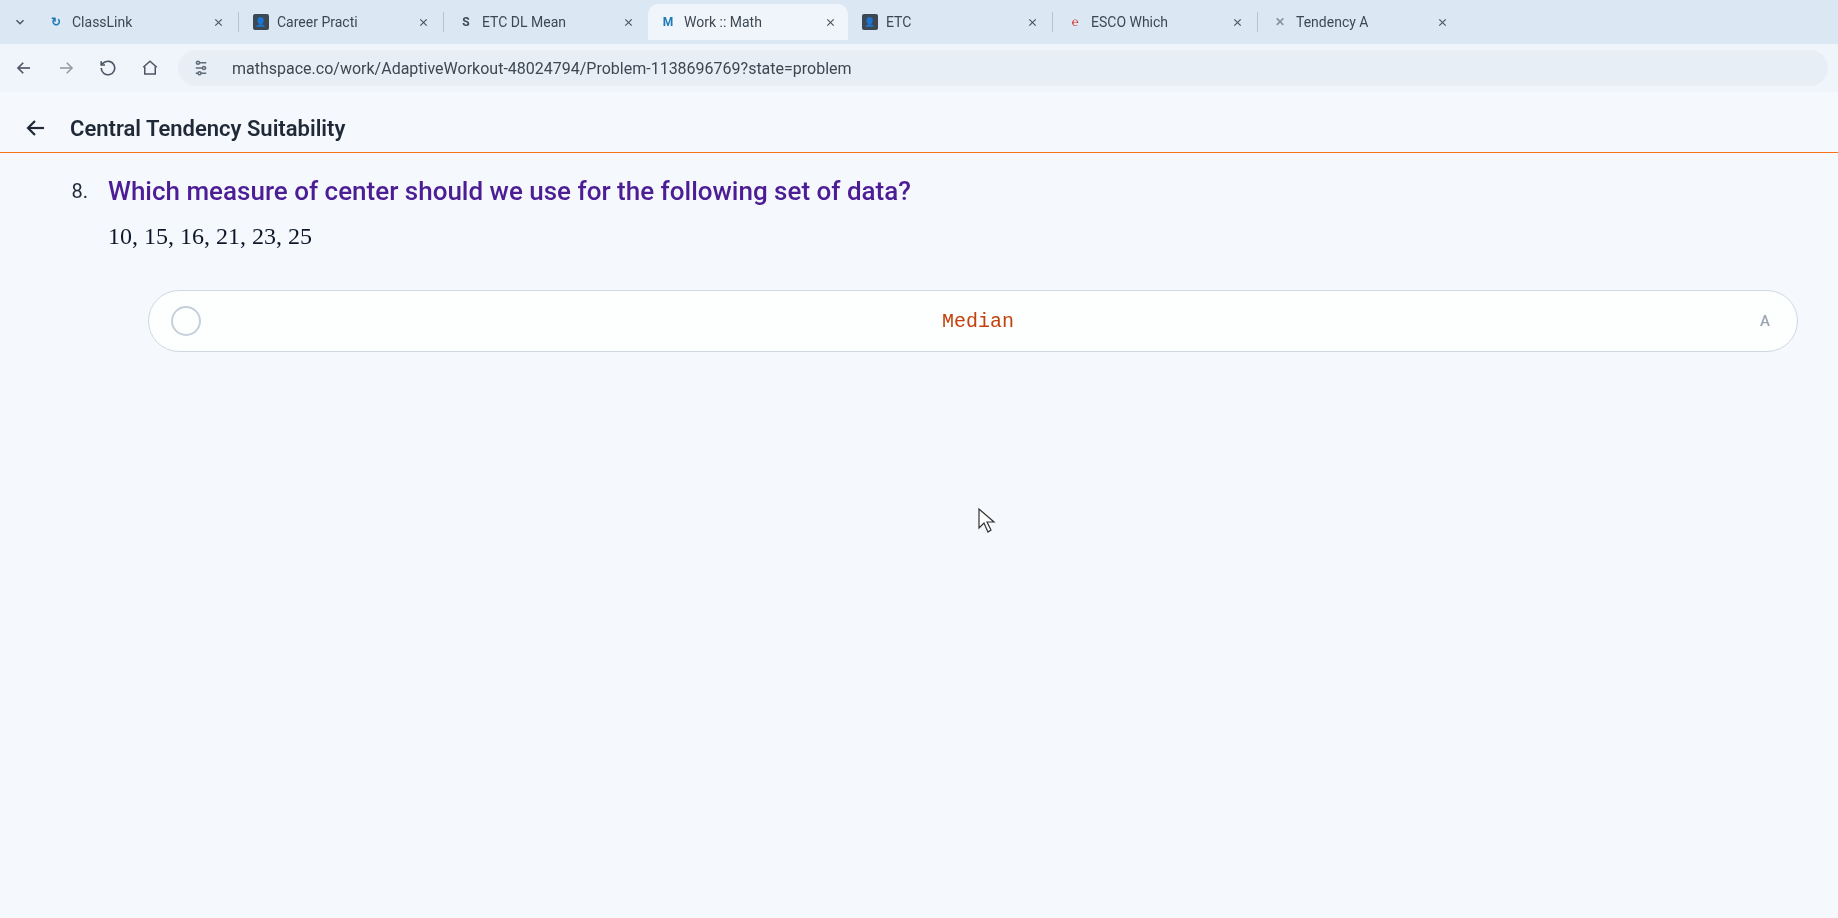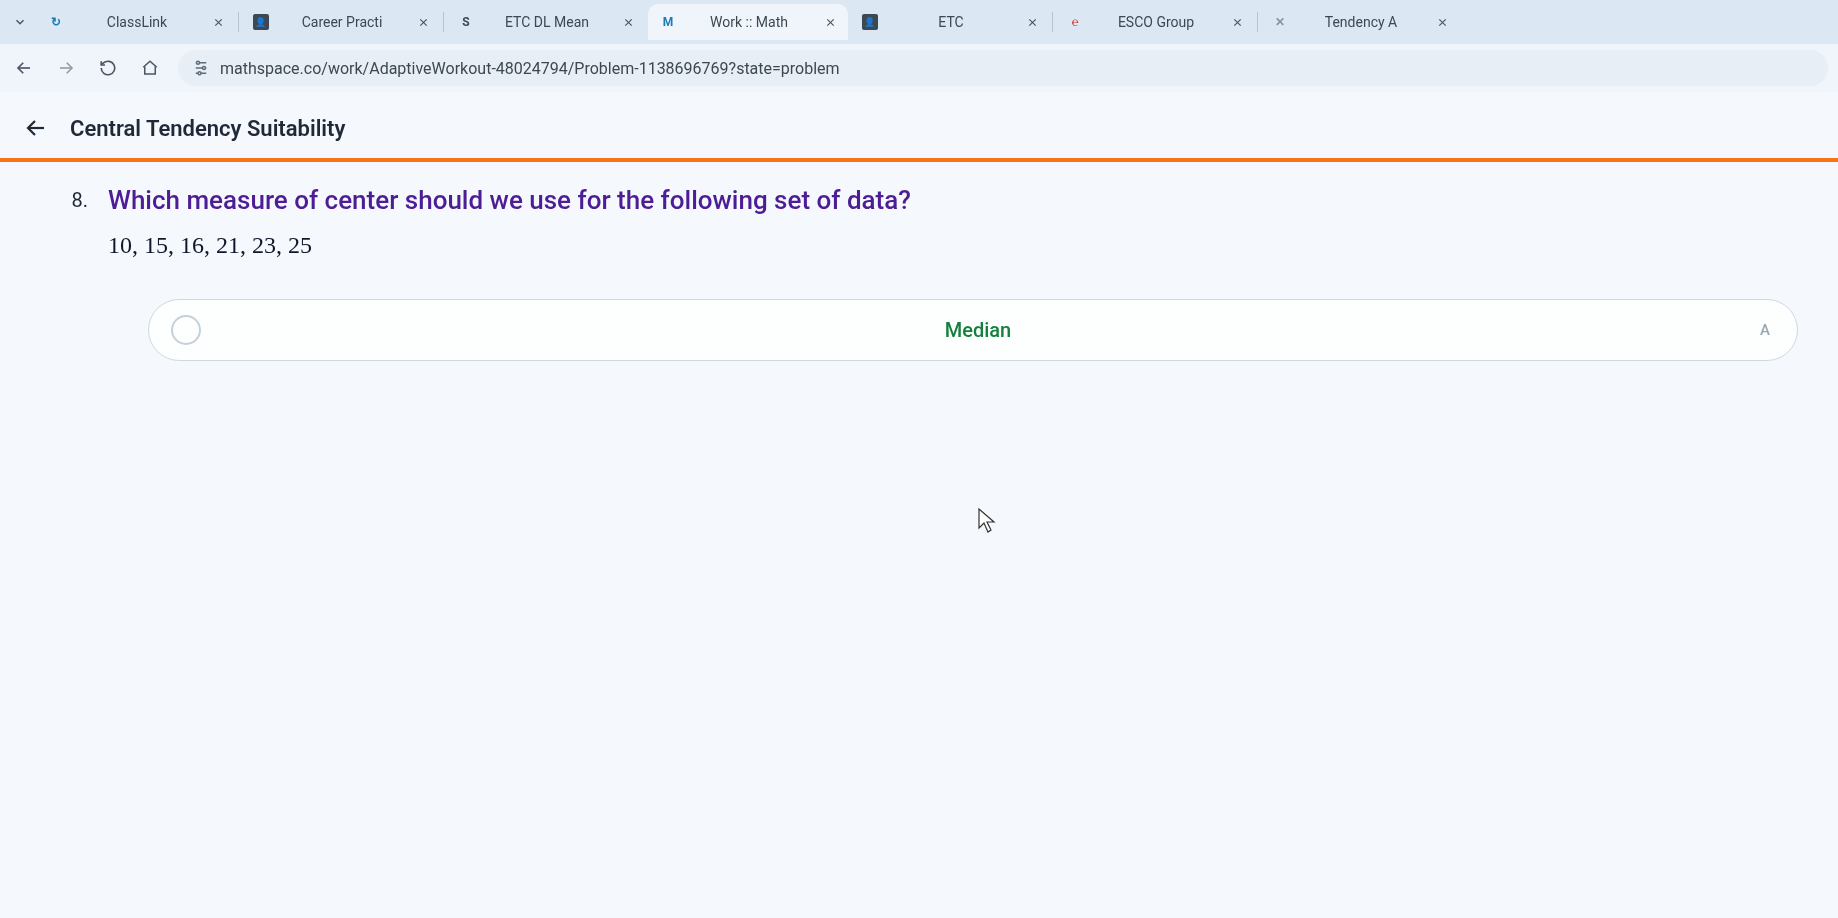--- a/index.html
+++ b/index.html
@@ -38,21 +38,21 @@
   .tab.active {
     background: #f0f5fb;
   }
   .tab .favicon {
     width: 16px; height: 16px;
     display:flex;align-items:center;justify-content:center;
     flex-shrink:0;
     font-size:12px;
     font-weight:bold;
   }
-  .tab .title { white-space: nowrap; overflow:hidden; text-overflow: ellipsis; flex:1;text-align:center; }
+  .tab .title { white-space: nowrap; overflow:hidden; text-overflow: ellipsis; flex:1; }
   .tab .close { width:16px; height:16px; color:#4b5563; display:flex;align-items:center;justify-content:center; flex-shrink:0;}
   .tab-sep { width:1px; height:20px; background:#b8c3cf; }
 
   
   .toolbar {
     display:flex;
     align-items:center;
     height: 48px;
     padding: 0 10px;
     gap: 14px;
@@ -66,39 +66,39 @@
     cursor:pointer;
   }
   .url-bar {
     flex:1;
     height:36px;
     border-radius:18px;
     background:#e8eef5;
     display:flex;
     align-items:center;
     padding:0 14px;
-    gap:10px;
+    gap:22px;
     color:#3d4852;
     font-size:16px;
   }
   .url-bar .site-icon { width:18px;height:18px;display:flex;align-items:center;justify-content:center;color:#5f6b78;}
   .url-text { white-space:nowrap; overflow:hidden; text-overflow:ellipsis; }
 
   
   .page {
     background:#f5f9fd;
     height: calc(100% - 92px);
     overflow:auto;
   }
   .page-header {
     display:flex;
     align-items:center;
     gap:18px;
-    padding: 20px 28px 14px 20px;
-    border-bottom:4px solid #f97316;
+    padding: 20px 28px 8px 20px;
+    border-bottom:1px solid #f97316;
     background:#f5f9fd;
   }
   .page-header .back {
     width:32px;height:32px;
     display:flex;align-items:center;justify-content:center;
     color:#1f2937;
     cursor:pointer;
   }
   .page-title {
     font-size:22px;
@@ -154,22 +154,23 @@
   .option .radio {
     width:30px;height:30px;
     border:2px solid #c6d0da;
     border-radius:50%;
     flex-shrink:0;
   }
   .option .label {
     flex:1;
     text-align:center;
     font-size:20px;
-    color:#15803d;
+    color:#c2410c;
     font-weight:500;
+    font-family:Liberation Mono, monospace;
   }
   .option .letter {
     font-size:15px;
     color:#9aa5b1;
     font-weight:500;
     width:20px;
     text-align:center;
   }
 
   
@@ -248,21 +249,21 @@
         <svg width="11" height="11" viewBox="0 0 24 24" stroke="currentColor" stroke-width="2.5">
             <line x1="5" y1="5" x2="19" y2="19"></line>
             <line x1="19" y1="5" x2="5" y2="19"></line>
           </svg>
       </span>
     </div>
     <div class="tab-sep"></div>
 
     <div class="tab">
       <span class="favicon" style="color:#d6342a;font-weight:bold">℮</span>
-      <span class="title">ESCO Group</span>
+      <span class="title">ESCO Which</span>
       <span class="close">
         <svg width="11" height="11" viewBox="0 0 24 24" stroke="currentColor" stroke-width="2.5">
             <line x1="5" y1="5" x2="19" y2="19"></line>
             <line x1="19" y1="5" x2="5" y2="19"></line>
           </svg>
       </span>
     </div>
     <div class="tab-sep"></div>
 
     <div class="tab">

